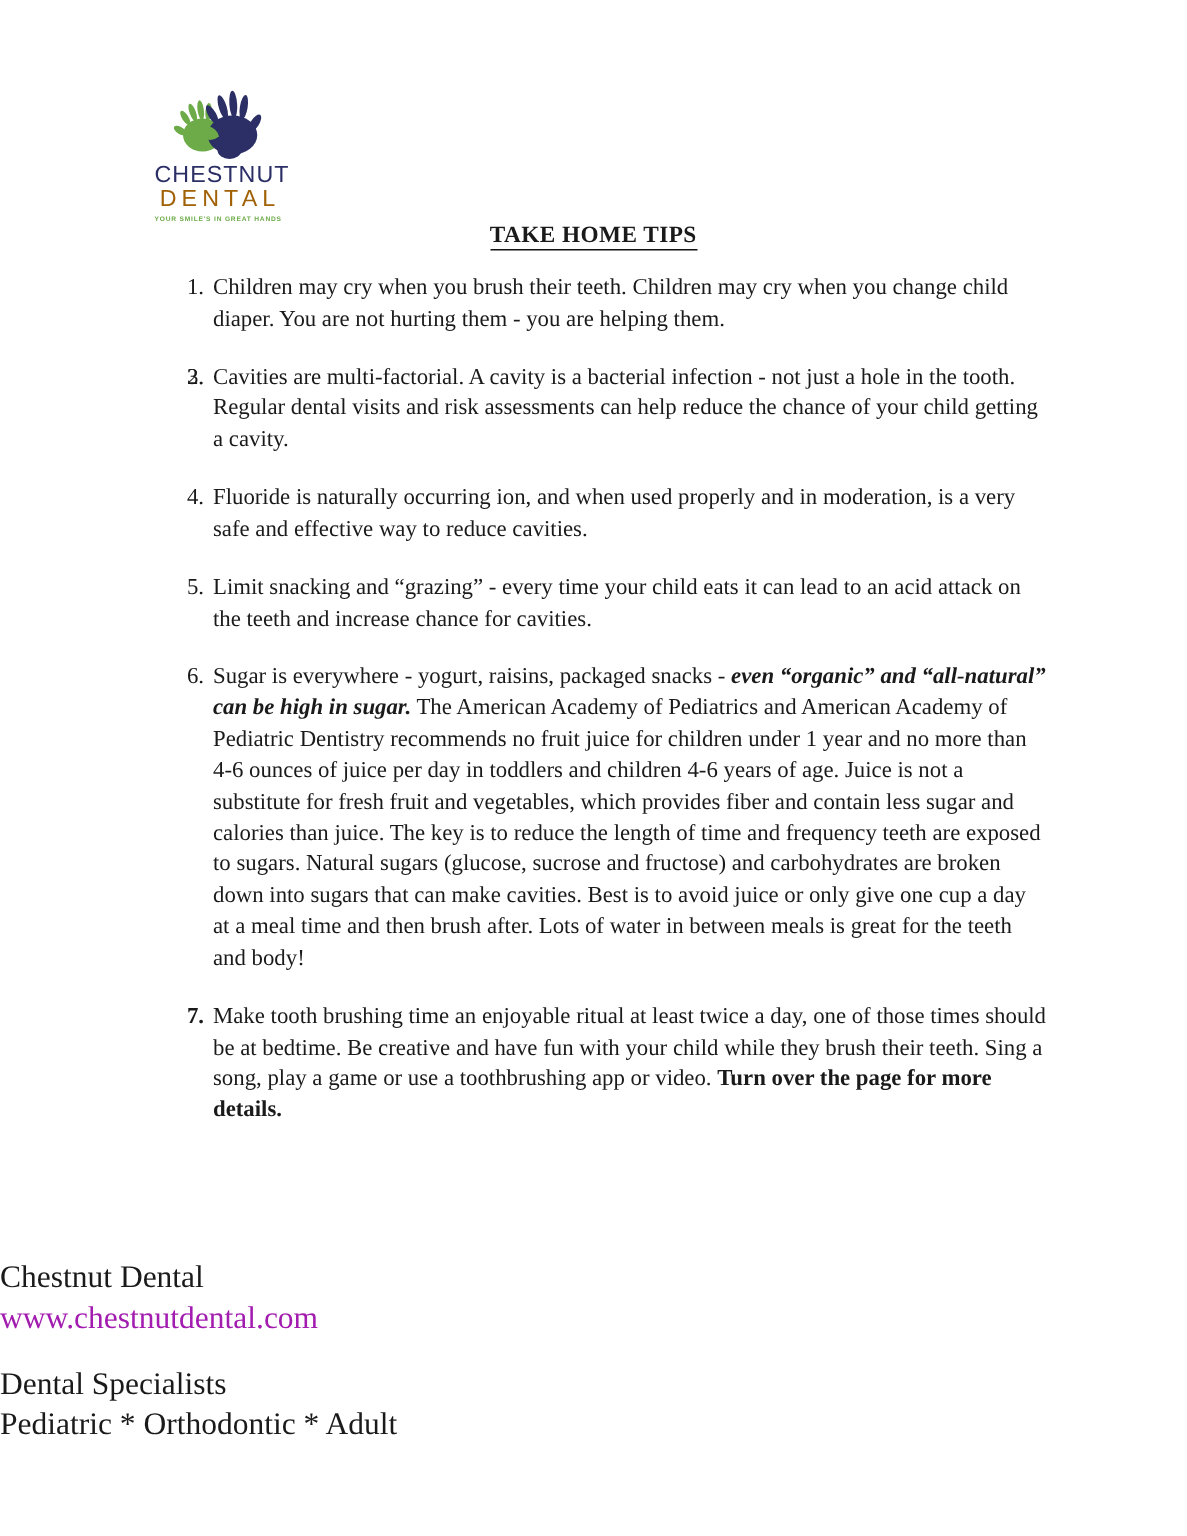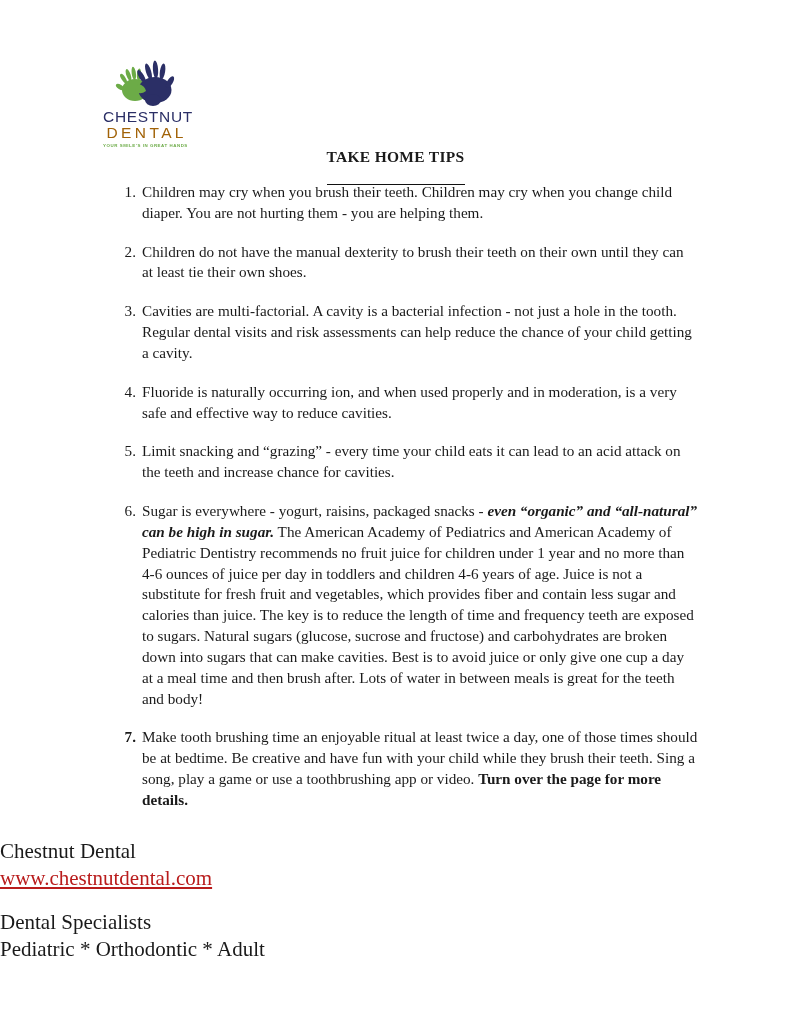--- a/index.html
+++ b/index.html
@@ -74,21 +74,21 @@
     left: 0;
     right: 0;
     top: 148px;
     text-align: center;
     font-size: 15.5px;
     font-weight: bold;
     letter-spacing: 0.3px;
   }
   .doc-title span {
     border-bottom: 1.5px solid #111;
-    padding-bottom: 19px;
+    padding-bottom: 1px;
   }
 
   
   .tips {
     position: absolute;
     left: 112px;
     top: 182px;
     width: 586px;
   }
   .tip {
@@ -115,22 +115,21 @@
   
   .footer {
     position: absolute;
     left: 0;
     right: 0;
     top: 838px;
     font-size: 21px;
     line-height: 1.28;
   }
   .footer .link {
-    color: #b91c1c;
-    text-decoration: underline;
+    color: #a21caf;
     cursor: pointer;
   }
   .footer .gap { height: 17px; }
 </style>
 </head>
 <body>
 
 <div class="page">
 
   <div class="logo-block">
@@ -163,21 +162,21 @@
     <div class="logo-word-2">DENTAL</div>
     <div class="logo-tagline">YOUR SMILE'S IN GREAT HANDS</div>
   </div>
 
   <div class="doc-title">
     <span>TAKE HOME TIPS</span>
   </div>
 
   <div class="tips" id="tips-list">
       <div class="tip"><span class="tip-num">1.</span><span><span>Children may cry when you brush their teeth.  Children may cry when you change child diaper.  You are not hurting them - you are helping them.</span></span></div>
-      <div class="tip"><span class="tip-num">2.</span><span><span>Children do not have the manual dexterity to brush their teeth on their own until they can at least tie their own shoes.</span></span></div>
+      <div class="tip"><span class="tip-num">2.</span></div>
       <div class="tip"><span class="tip-num">3.</span><span><span>Cavities are multi-factorial.  A cavity is a bacterial infection - not just a hole in the tooth.  Regular dental visits and risk assessments can help reduce the chance of your child getting a cavity.</span></span></div>
       <div class="tip"><span class="tip-num">4.</span><span><span>Fluoride is naturally occurring ion, and when used properly and in moderation, is a very safe and effective way to reduce cavities.</span></span></div>
       <div class="tip"><span class="tip-num">5.</span><span><span>Limit snacking and “grazing” - every time your child eats it can lead to an acid attack on the teeth and increase chance for cavities.</span></span></div>
       <div class="tip"><span class="tip-num">6.</span><span><span>Sugar is everywhere - yogurt, raisins, packaged snacks - </span><span class="bi">even “organic” and “all-natural” can be high in sugar.</span><span>  The American Academy of Pediatrics and American Academy of Pediatric Dentistry recommends no fruit juice for children under 1 year and no more than 4-6 ounces of juice per day in toddlers and children 4-6 years of age. Juice is not a substitute for fresh fruit and vegetables, which provides fiber and contain less sugar and calories than juice. The key is to reduce the length of time and frequency teeth are exposed to sugars.  Natural sugars (glucose, sucrose and fructose) and carbohydrates are broken down into sugars that can make cavities.  Best is to avoid juice or only give one cup a day at a meal time and then brush after.  Lots of water in between meals is great for the teeth and body!</span></span></div>
       <div class="tip"><span class="tip-num bold">7.</span><span><span>Make tooth brushing time an enjoyable ritual at least twice a day, one of those times should be at bedtime.  Be creative and have fun with your child while they brush their teeth.  Sing a song, play a game or use a toothbrushing app or video.  </span><b>Turn over the page for more details.</b></span></div>
     </div>
 
   <div class="footer">
     <div>Chestnut Dental</div>
     <div><span class="link">www.chestnutdental.com</span></div>

